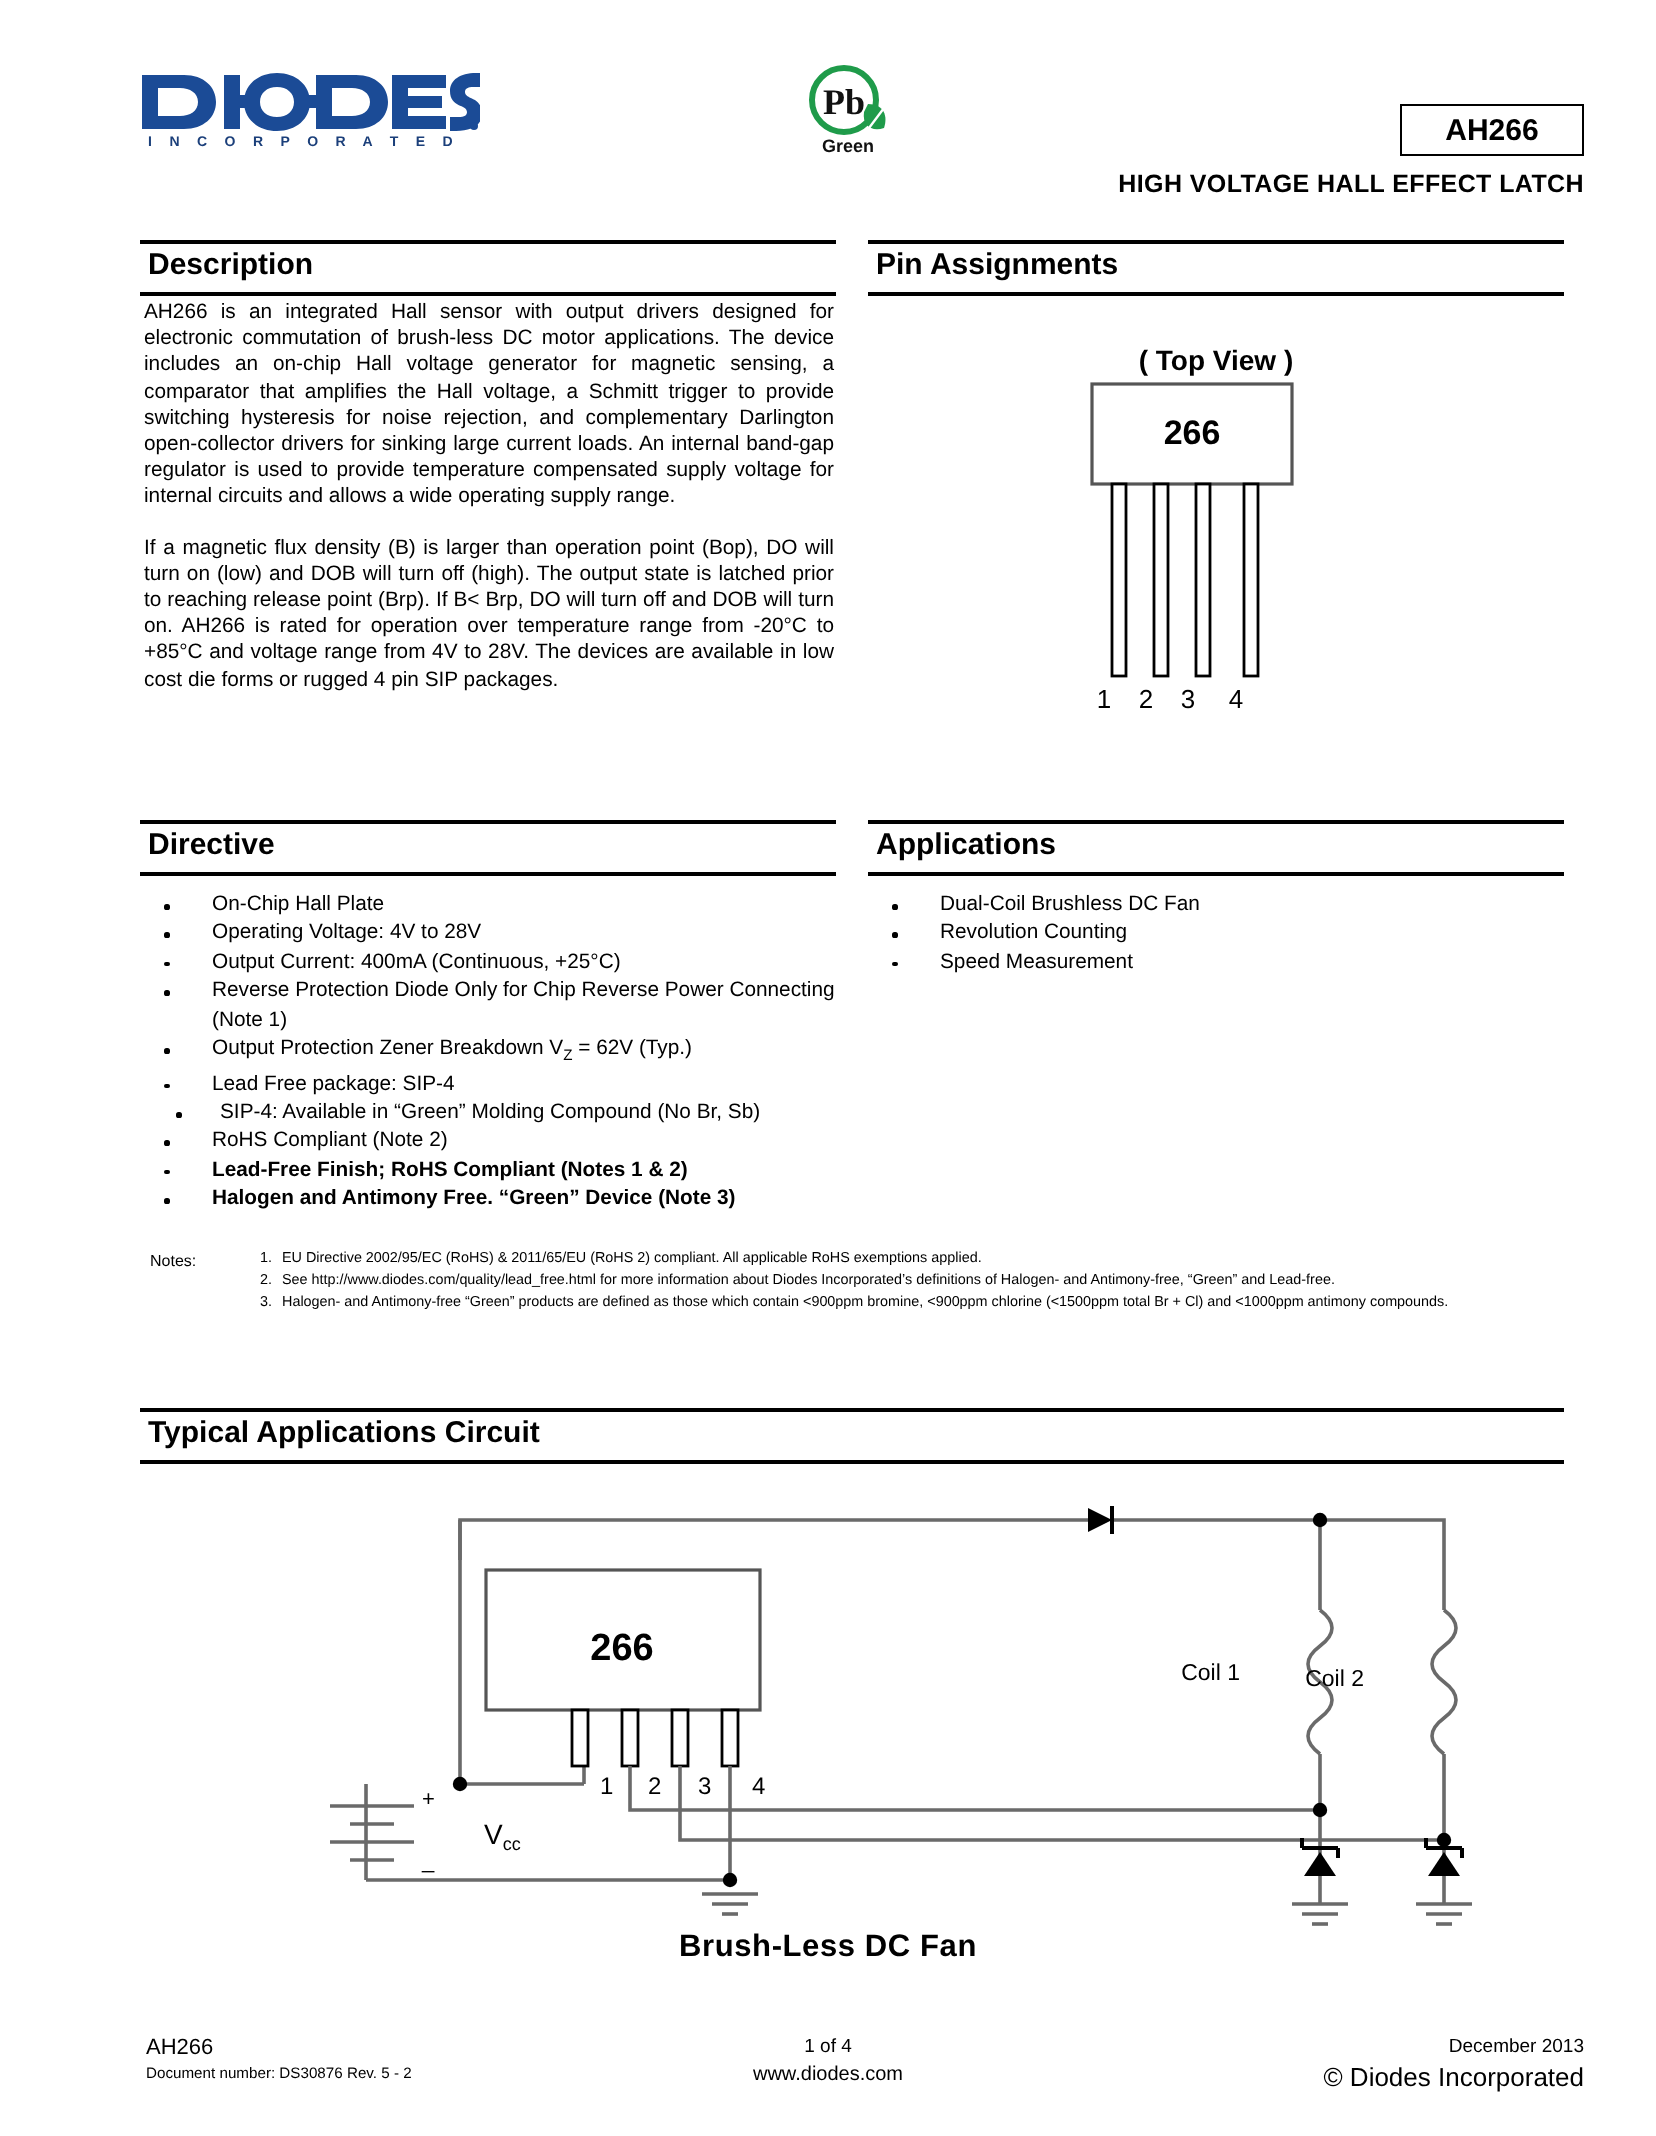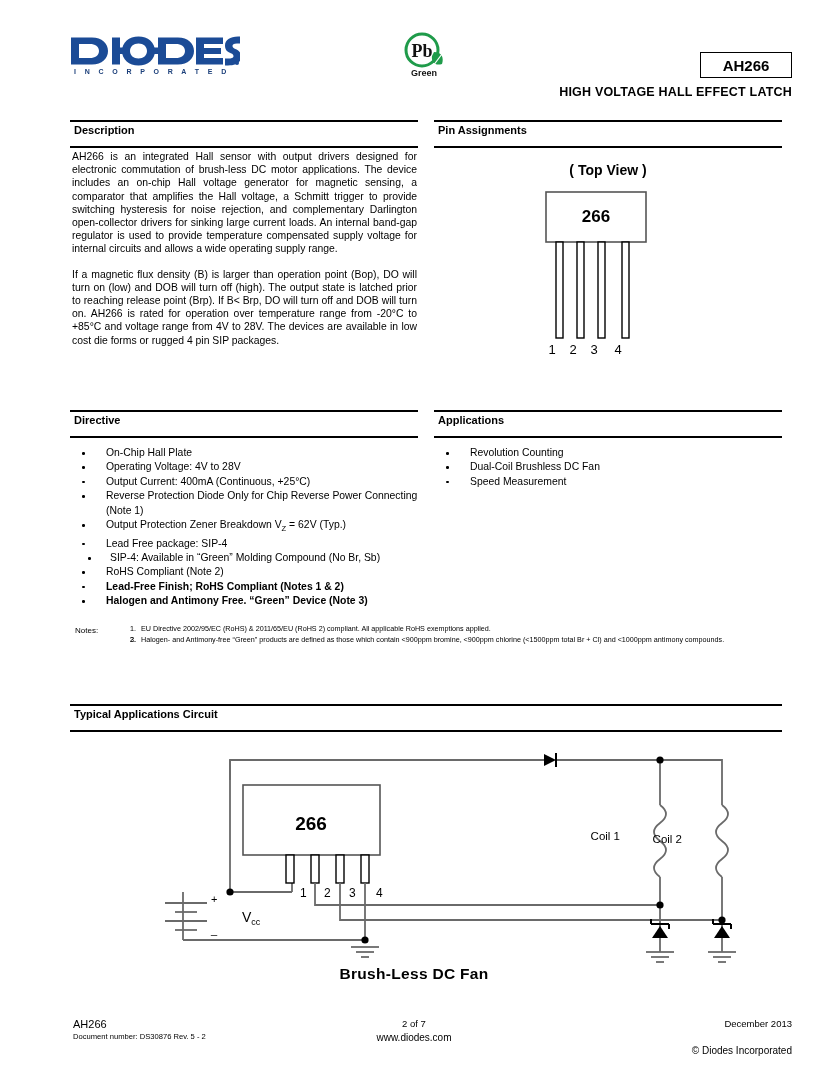--- a/index.html
+++ b/index.html
@@ -71,21 +71,21 @@
   }
   .sec-head {
     position: relative;
     border-top: 2.5px solid #000;
     border-bottom: 2.5px solid #000;
     height: 24px;
   }
   .sec-head span {
     position: absolute;
     left: 4px; top: 2px;
-    font-size: 11px;
+    font-size: 15px;
     font-weight: bold;
   }
 
   
   .para {
     font-size: 10.4px;
     line-height: 13.2px;
     text-align: justify;
     margin: 0 0 12px 0;
   }
@@ -146,21 +146,21 @@
   }
   .notes ol li .num {
     position: absolute;
     left: 0; top: 0;
   }
 
   
   .topview {
     position: absolute;
     left: 0; right: 0;
-    top: 42px;
+    top: 52px;
     text-align: center;
     font-size: 14px;
     font-weight: bold;
   }
   .sip-label {
     position: absolute;
     left: 0; right: 0;
     top: 240px;
     text-align: center;
     font-size: 14px;
@@ -191,21 +191,21 @@
     width: 828px; height: 50px;
   }
   .foot-l { position: absolute; left: 73px; top: 0; }
   .foot-l .l1 { font-size: 11px; }
   .foot-l .l2 { font-size: 7.6px; margin-top: 2px; }
   .foot-c { position: absolute; left: 0; right: 0; top: 0; text-align: center; }
   .foot-c .c1 { font-size: 9.5px; }
   .foot-c .c2 { font-size: 10px; font-weight: normal; margin-top: 3px; }
   .foot-r { position: absolute; right: 36px; top: 0; text-align: right; }
   .foot-r .r1 { font-size: 9.5px; }
-  .foot-r .r2 { font-size: 10px; margin-top: 16px; }
+  .foot-r .r2 { font-size: 13px; margin-top: 2px; }
 </style>
 </head>
 <body>
 
 <div class="page">
 
   <div class="header">
 
     <div class="logo-wrap">
       <svg width="170" height="40" viewBox="0 0 340 74">
@@ -291,31 +291,31 @@
         <li class="bold">Lead-Free Finish; RoHS Compliant (Notes 1 &amp; 2)</li>
         <li class="bold">Halogen and Antimony Free. “Green” Device (Note 3)</li>
       </ul>
   </div>
 
   <div class="sec" style="left:434px; top:410px; width:348px;">
     <div class="sec-head">
       <span>Applications</span>
     </div>
     <ul class="bullets" id="applications-list" style="margin-top:8px;">
+        <li>Dual-Coil Brushless DC Fan</li>
         <li>Revolution Counting</li>
-        <li>Dual-Coil Brushless DC Fan</li>
         <li>Speed Measurement</li>
       </ul>
   </div>
 
   <div class="notes">
     <div class="notes-label">Notes:</div>
     <ol id="notes-list">
         <li><span class="num">1.</span><span>EU Directive 2002/95/EC (RoHS) &amp; 2011/65/EU (RoHS 2) compliant. All applicable RoHS exemptions applied.</span></li>
-        <li><span class="num">2.</span></li>
+        <li><span class="num">2.</span><span>See http://www.diodes.com/quality/lead_free.html for more information about Diodes Incorporated’s definitions of Halogen- and Antimony-free, “Green” and Lead-free.</span></li>
         <li><span class="num">3.</span><span>Halogen- and Antimony-free “Green” products are defined as those which contain &lt;900ppm bromine, &lt;900ppm chlorine (&lt;1500ppm total Br + Cl) and &lt;1000ppm antimony compounds.</span></li>
       </ol>
   </div>
 
   <div class="sec" style="left:70px; top:704px; width:712px;">
     <div class="sec-head">
       <span>Typical Applications Circuit</span>
     </div>
   </div>
 
@@ -428,21 +428,21 @@
   </div>
 
   <div class="circuit-caption">Brush-Less DC Fan</div>
 
   <div class="footer">
     <div class="foot-l">
       <div class="l1">AH266</div>
       <div class="l2">Document number: DS30876 Rev. 5 - 2</div>
     </div>
     <div class="foot-c">
-      <div class="c1">2 of 7</div>
+      <div class="c1">1 of 4</div>
       <div class="c2">www.diodes.com</div>
     </div>
     <div class="foot-r">
       <div class="r1">December 2013</div>
       <div class="r2">© Diodes Incorporated</div>
     </div>
   </div>
 
 </div>
 

